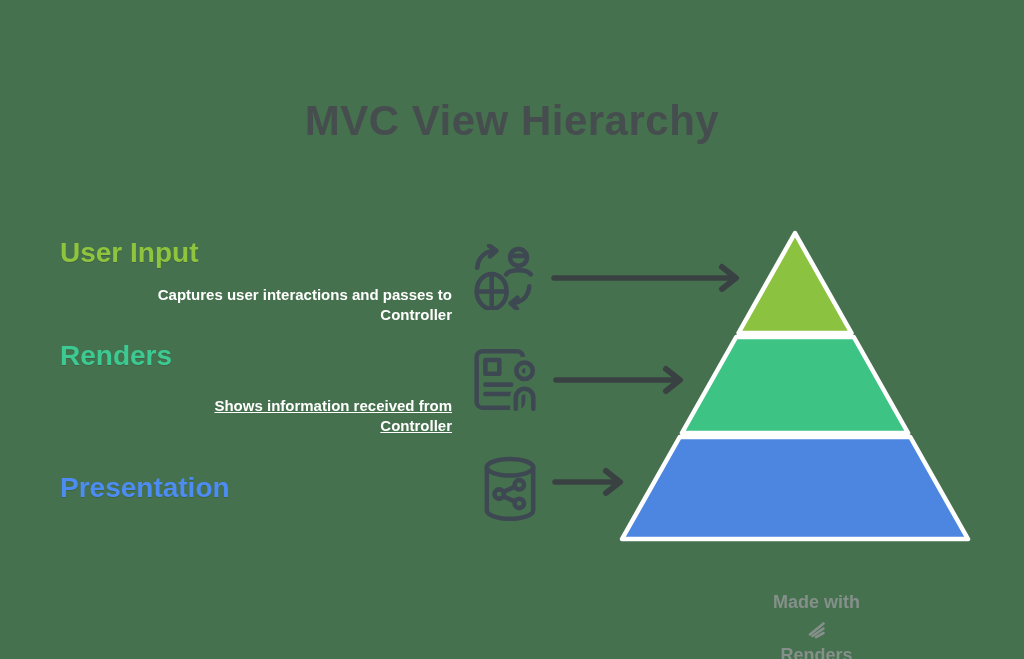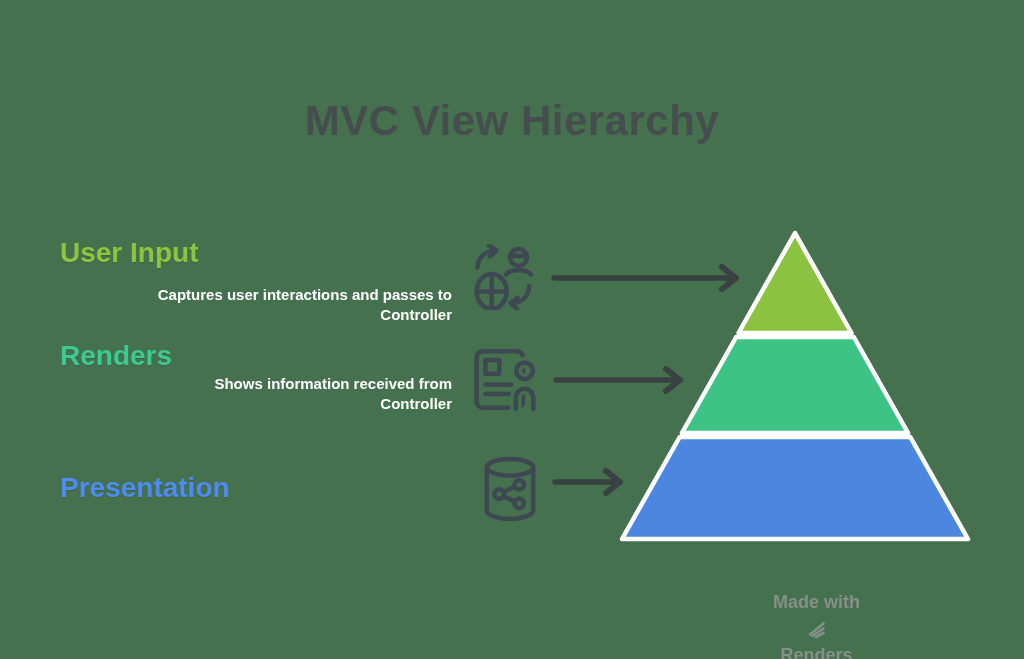--- a/index.html
+++ b/index.html
@@ -15,21 +15,21 @@
   .row-label{
     position:absolute; left:60px; width:392px; text-align:left;
     font-size:28px; font-weight:bold;
     text-shadow:0 1px 0 rgba(40,50,45,0.25);
   }
   .row-desc{
     position:absolute; left:60px; width:392px; text-align:right;
     font-size:15px; font-weight:bold; line-height:20px; color:#ffffff;
   }
   .lbl-1{top:237px;} .desc-1{top:285px;}
-  .lbl-2{top:340px;} .desc-2{top:374px;}
+  .lbl-2{top:340px;} .desc-2{top:396px;text-decoration:underline;}
   .lbl-3{top:452px;margin-top:20px;} .desc-3{top:500px;}
   .icon{position:absolute;}
   .icon-1{left:470px; top:244px;}
   .icon-2{left:473px; top:346px;}
   .icon-3{left:481px; top:456px;}
   .icon path,.icon rect,.icon circle,.icon ellipse{
     fill:none; stroke:#3E4852; stroke-width:4.4;
     stroke-linecap:round; stroke-linejoin:round;
   }
   .icon .halo{stroke:#46714E; stroke-width:11;}

